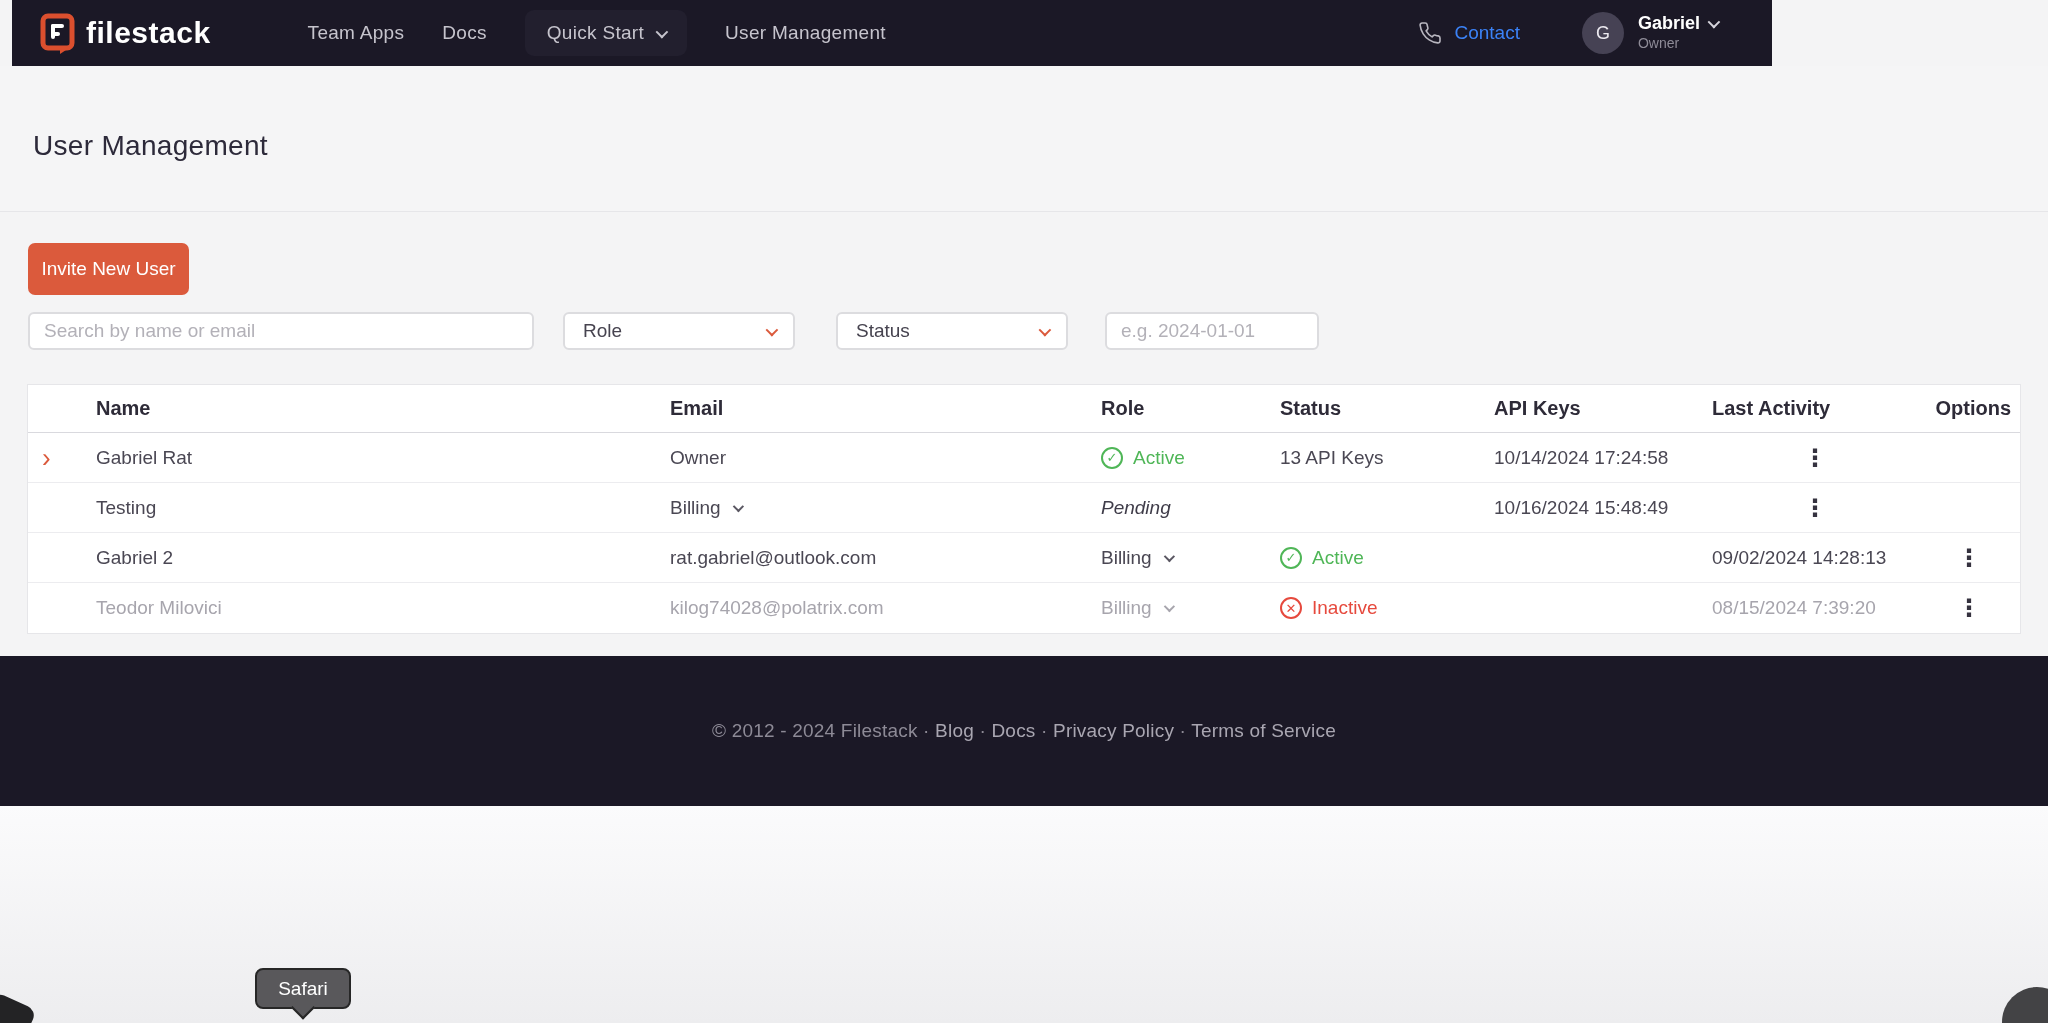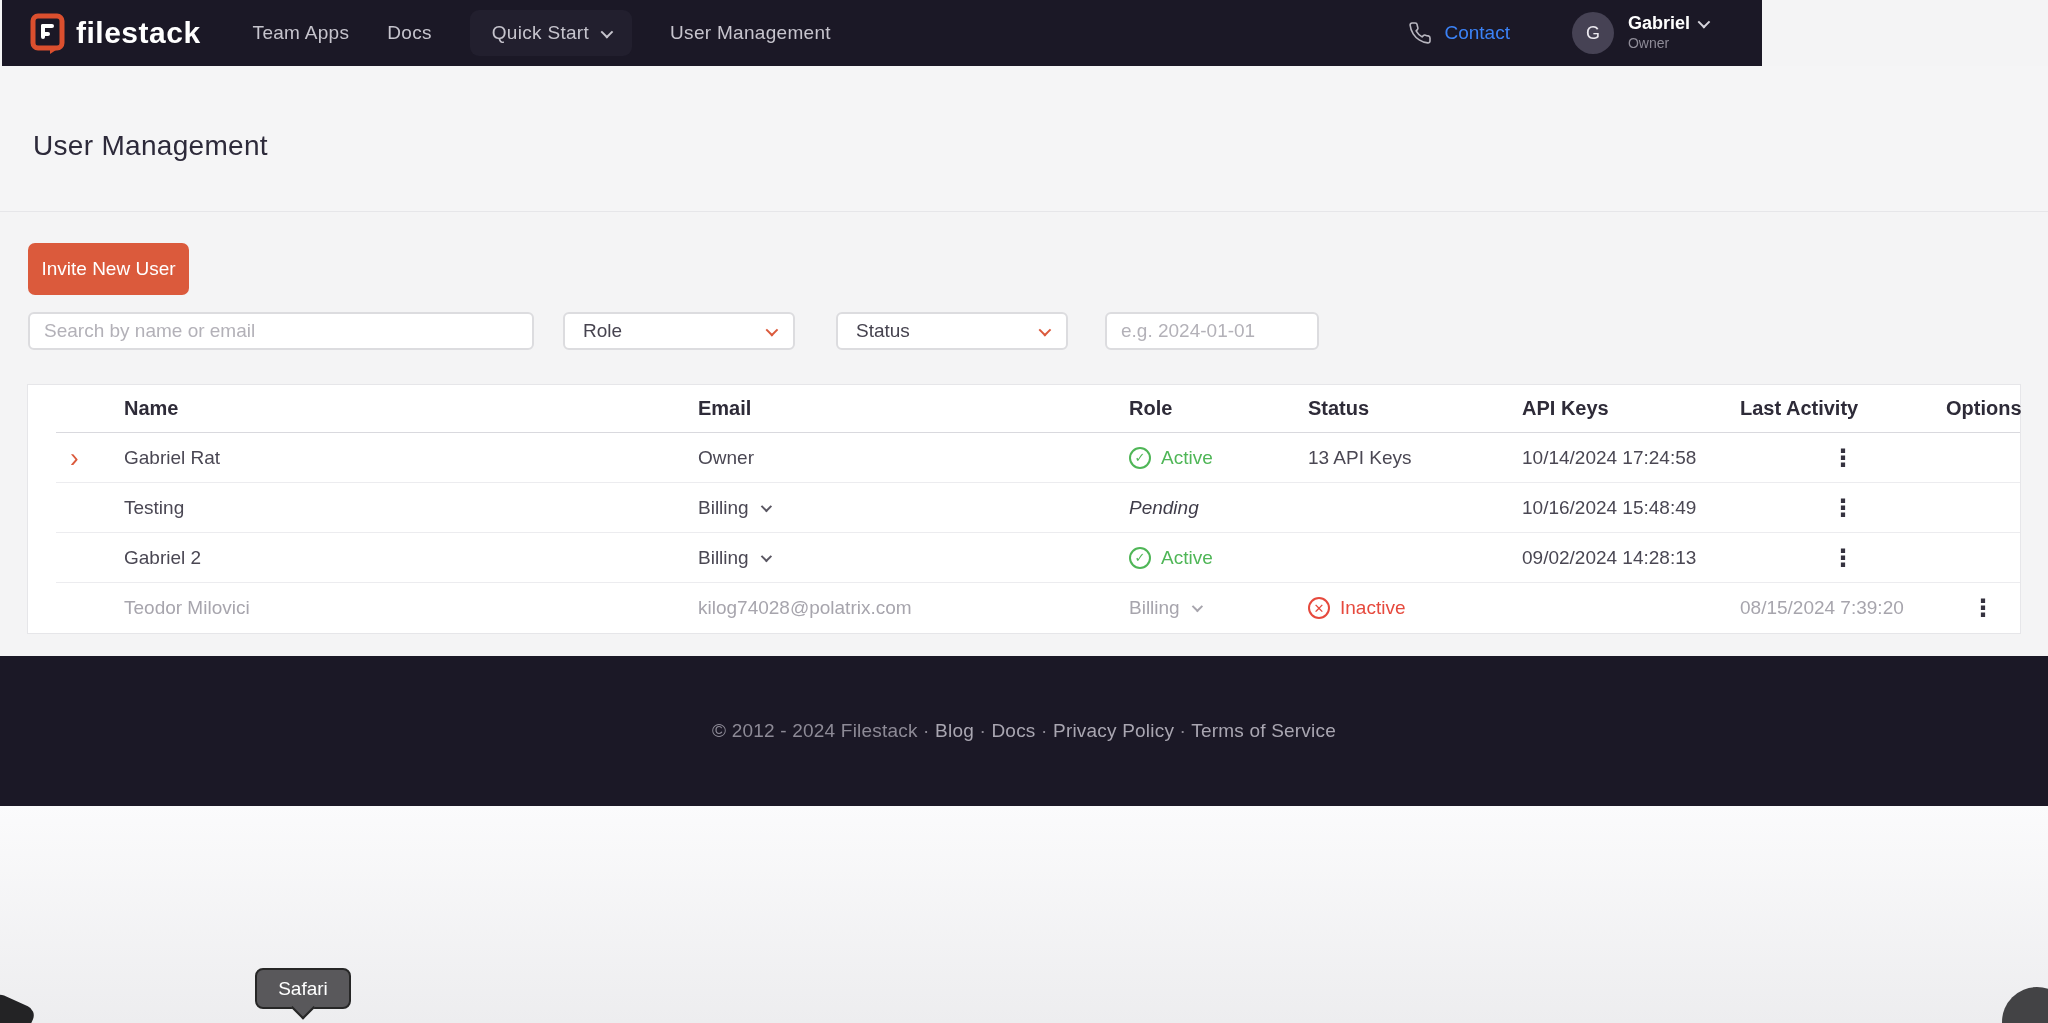--- a/index.html
+++ b/index.html
@@ -6,27 +6,27 @@
   html,body { width:2048px; height:1023px; overflow:hidden; }
   body {
     font-family:"Liberation Sans","DejaVu Sans",sans-serif;
     position:relative;
     background:#f4f4f5;
     color:#4a4753;
   }
 
   
   .topbar {
-    position:absolute; left:2px; top:0; width:1760px; height:66px;
+    position:absolute; left:12px; top:0; width:1760px; height:66px;
     background:#1b1826; display:flex; align-items:center; padding:0 55px 0 28px;
   }
   .logo { display:flex; align-items:center; gap:11px; }
   .logo-mark { width:35px; height:41px; position:relative; }
   .logo-word { color:#ffffff; font-weight:bold; font-size:30px; letter-spacing:.5px; }
-  .mainnav { display:flex; align-items:center; gap:38px; margin-left:52px; }
+  .mainnav { display:flex; align-items:center; gap:38px; margin-left:97px; }
   .nav-item {
     color:#c6c4cd; font-size:19px; letter-spacing:.3px; cursor:pointer;
     display:flex; align-items:center; gap:12px; white-space:nowrap;
   }
   .nav-box {
     background:#221f2e; border-radius:9px; padding:12px 22px;
   }
   .chev {
     display:inline-block; width:9px; height:9px;
     border-right:2px solid currentColor; border-bottom:2px solid currentColor;
@@ -73,21 +73,21 @@
     display:flex; align-items:center; justify-content:space-between;
     padding:0 18px; cursor:pointer;
   }
   .role-select { left:563px; width:232px; }
   .status-select { left:836px; width:232px; }
   .select-chev { color:#db5a3c; }
 
   
   .table {
     position:absolute; left:27px; top:384px; width:1994px;
-    background:#ffffff; border:1px solid #e6e6e9;padding-left:28px;
+    background:#ffffff; border:1px solid #e6e6e9;
   }
   .trow, .thead {
     display:grid;
     grid-template-columns:68px 574px 431px 179px 214px 218px 206px 1fr;
     align-items:center;
   }
   .thead { height:48px; border-bottom:1px solid #d9d9de; font-weight:bold; color:#2e2b38; font-size:20px; }
   .trow { height:50px; border-bottom:1px solid #ececef; font-size:19px; }
   .trow:last-child { border-bottom:none; }
   .cell { display:flex; align-items:center; }
@@ -256,20 +256,21 @@
     <div class="cell c-last">10/16/2024 15:48:49</div>
     <div class="cell c-opt">
       <span class="kebab">⋮</span>
     </div>
   </div>
       <div class="trow">
     <div class="cell c-exp">
       <span class="expander"></span>
     </div>
     <div class="cell c-name">Gabriel 2</div>
+    <div class="cell c-email">rat.gabriel@outlook.com</div>
     <div class="cell role-cell">
       <span class="role-label">Billing</span>
       <span class="chev chev-dark"></span>
     </div>
     <div class="cell status-cell status-active">
       <span class="status-icon">✓</span>
       <span class="status-label">Active</span>
     </div>
     <div class="cell c-api"></div>
     <div class="cell c-last">09/02/2024 14:28:13</div>

